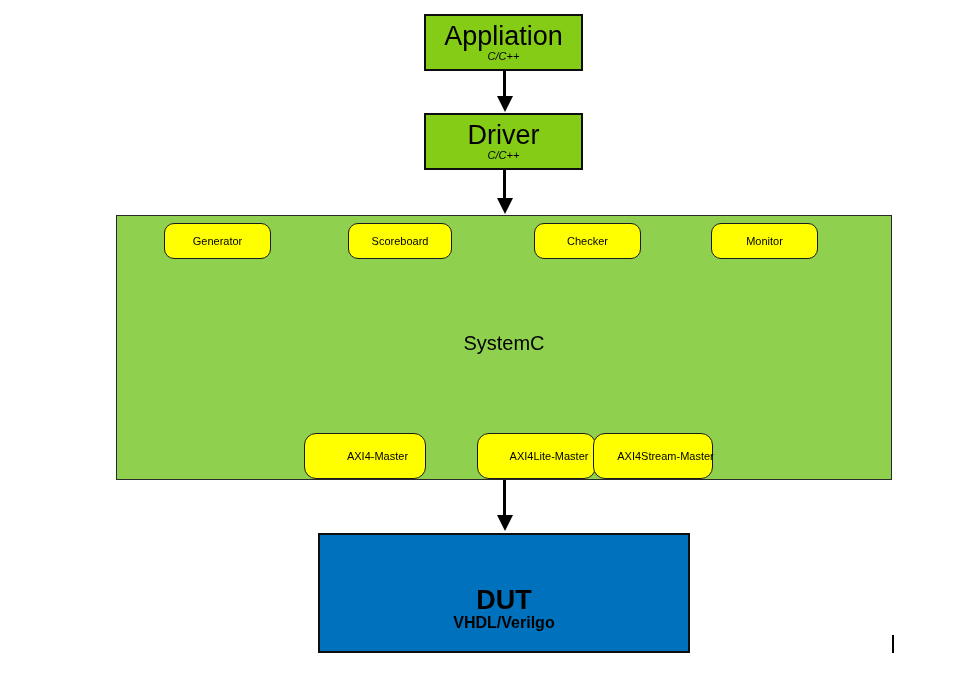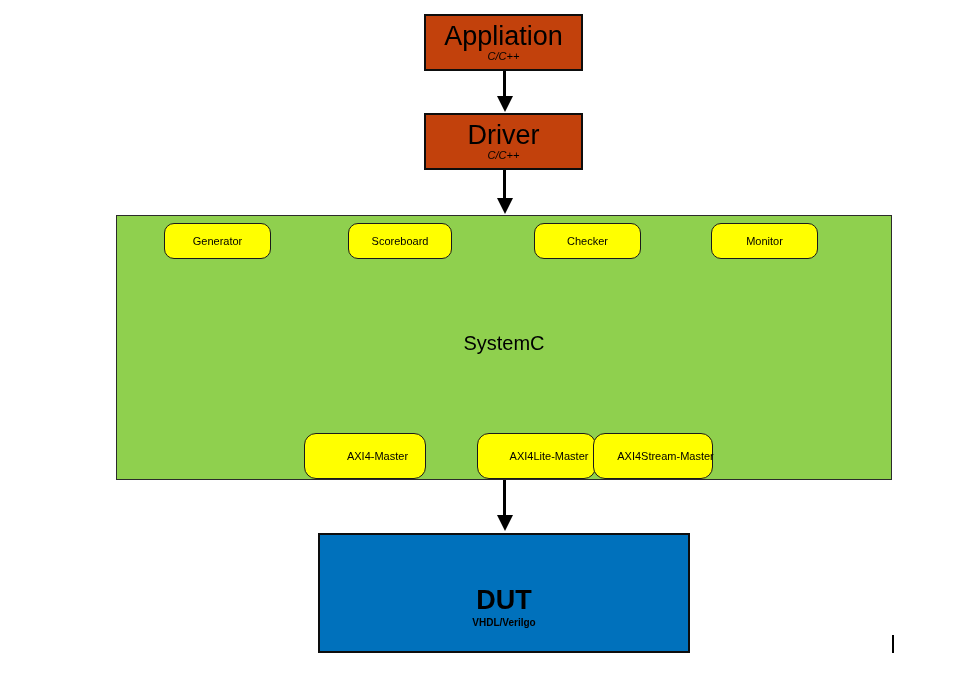--- a/index.html
+++ b/index.html
@@ -22,21 +22,21 @@
     display: flex;
     flex-direction: column;
     align-items: center;
     justify-content: center;
     text-align: center;
   }
   .node-app, .node-driver {
     left: 424px;
     width: 159px;
     height: 57px;
-    background: #c2410c;
+    background: #84cc16;
     border: 2px solid #0d0d0d;
   }
   .node-app    { top: 14px; }
   .node-driver { top: 113px; }
   .node-title {
     font-size: 27px;
     line-height: 28px;
     color: #000000;
     white-space: nowrap;
   }
@@ -100,21 +100,21 @@
     justify-content: center;
     padding-top: 28px;
   }
   .dut-title {
     font-size: 27px;
     line-height: 30px;
     font-weight: bold;
     color: #000000;
   }
   .dut-sub {
-    font-size: 10px;
+    font-size: 16px;
     line-height: 15px;
     font-weight: bold;
     color: #000000;
   }
   
   .arrow-line {
     position: absolute;
     width: 3px;
     background: #000000;
   }

